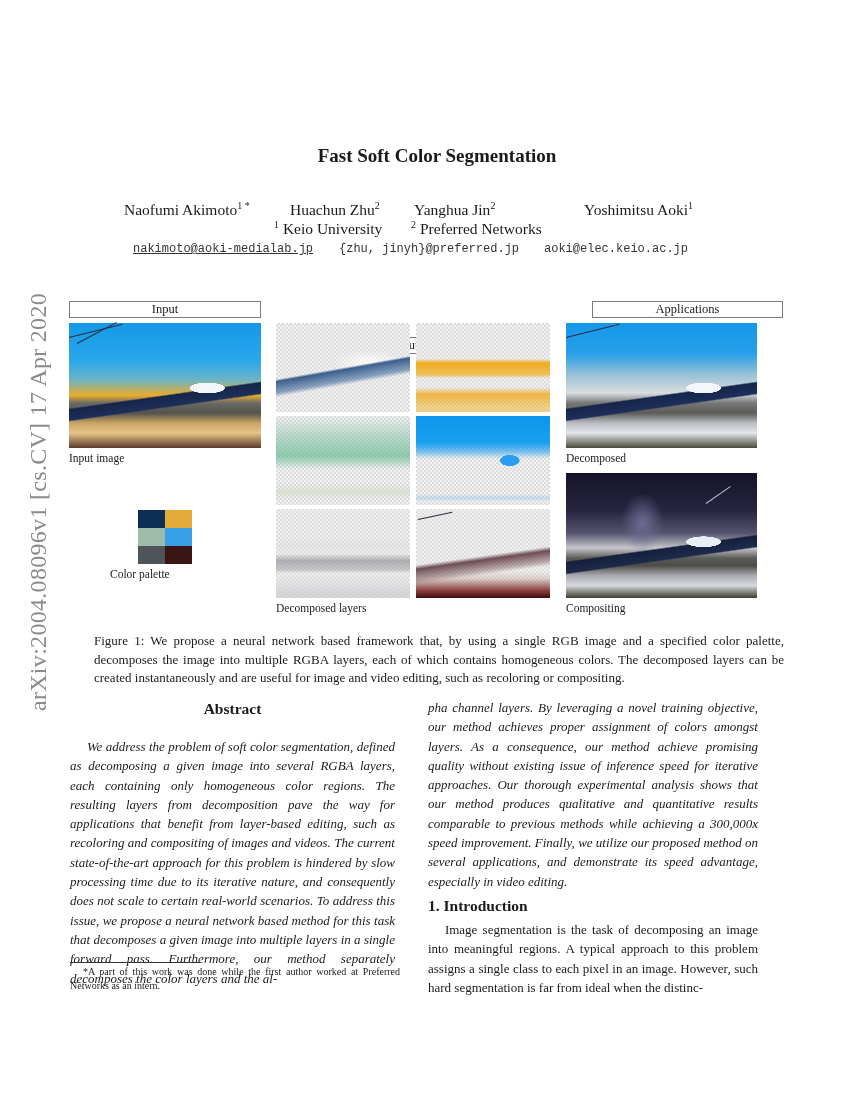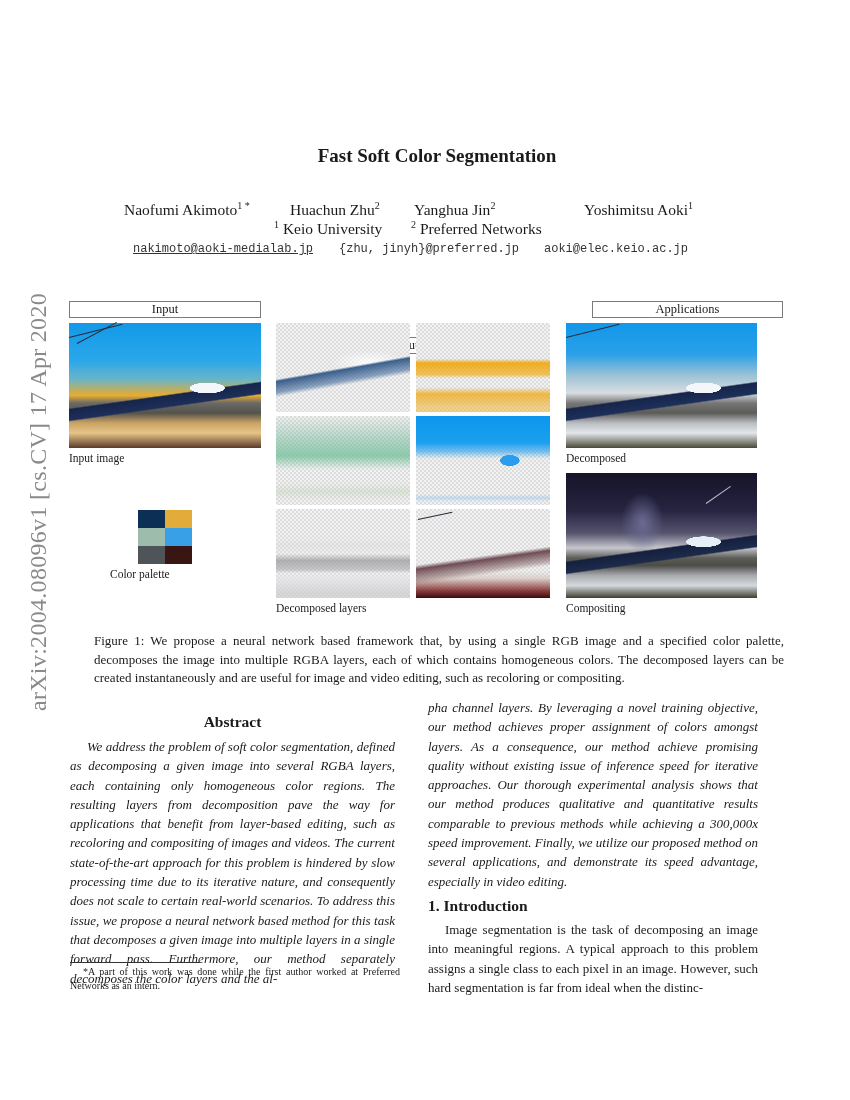--- a/index.html
+++ b/index.html
@@ -64,21 +64,21 @@
 
   .branch { position:absolute; border-top:1.4px solid #2a2a3a; transform-origin:left center; }
 
   .palette { left:138px; top:510px; width:54px; height:54px; display:grid; grid-template-columns:27px 27px; grid-template-rows:18px 18px 18px; }
 
   .fig-caption { left:70px; top:632px; width:690px; font-size:13px; line-height:18.5px; text-align:justify;margin-left:24px; }
   .col { font-size:13px; line-height:19.3px; text-align:justify; }
   .col-left { left:70px; top:737px; width:325px; font-style:italic; }
   .col-right { left:428px; top:698px; width:330px; font-style:italic; }
   .section-title { font-weight:bold; font-size:15.5px; }
-  .abstract-title { left:70px; width:325px; top:700px; text-align:center;margin-top:13px; }
+  .abstract-title { left:70px; width:325px; top:700px; text-align:center; }
   .intro-title { left:428px; top:897px; }
   .intro-body { left:428px; top:920px; width:330px; font-size:13px; line-height:19.3px; text-align:justify; }
   .indent { text-indent:1.3em; }
   .fn-rule { left:70px; top:962px; width:130px; border-top:1px solid #333; }
   .footnote { left:70px; top:965px; width:330px; font-size:10px; line-height:14px; text-align:justify; }
 </style>
 </head>
 <body>
 
 <div class="abs title">Fast Soft Color Segmentation</div>

